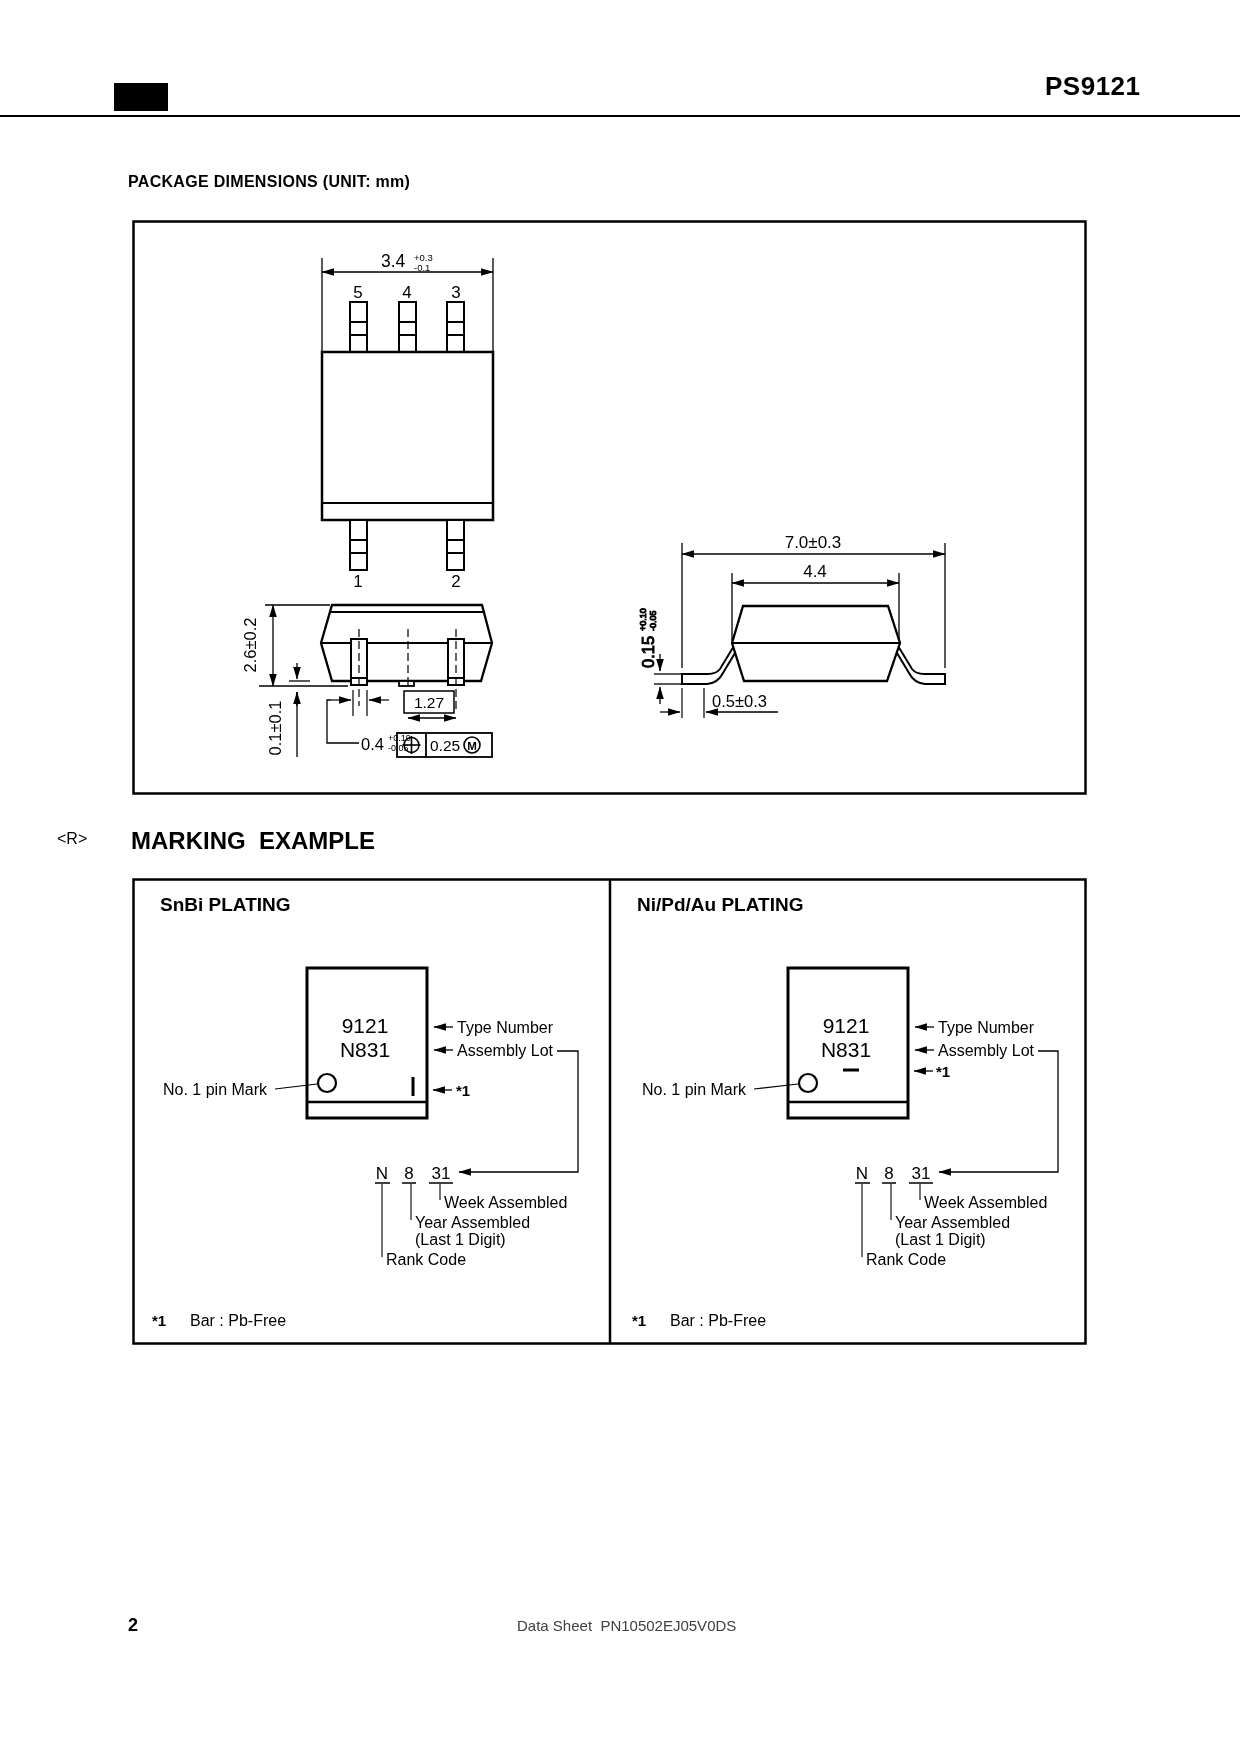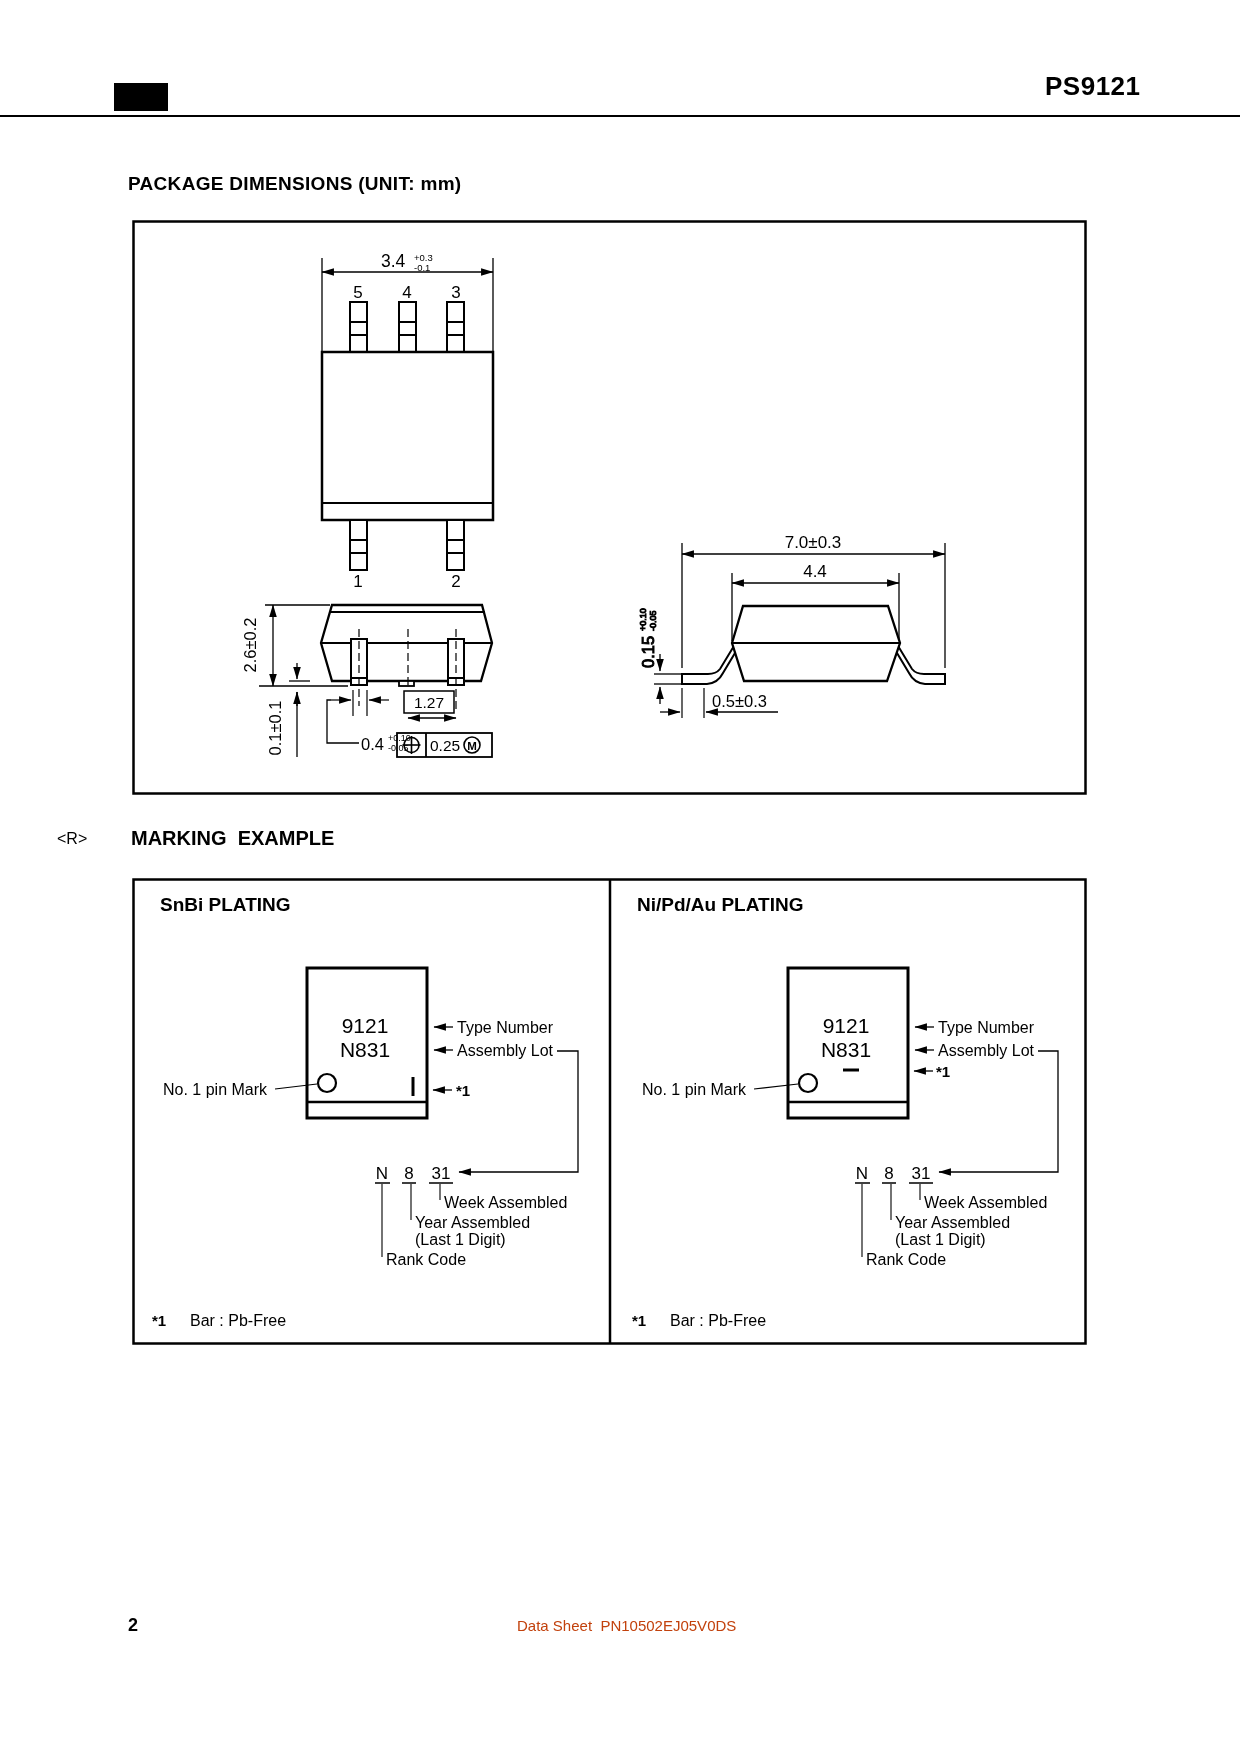--- a/index.html
+++ b/index.html
@@ -2,25 +2,25 @@
 <html><head>
 <meta charset="utf-8">
 <style>
   html,body{margin:0;padding:0;background:#fff;}
   #page{position:relative;width:1240px;height:1754px;background:#fff;
         font-family:"Liberation Sans",sans-serif;color:#000;overflow:hidden;}
   .abs{position:absolute;}
   .company{font-family:"Liberation Serif",serif;font-weight:bold;font-size:26px;letter-spacing:0px;}
   .partnum{font-weight:bold;font-size:26px;letter-spacing:0.5px;}
   .rule{background:#000;}
-  .h1{font-weight:bold;font-size:19px;letter-spacing:0.3px;}
-  .h2{font-weight:bold;font-size:20px;white-space:pre;}
+  .h1{font-weight:bold;font-size:16px;letter-spacing:0.3px;}
+  .h2{font-weight:bold;font-size:24px;white-space:pre;}
   .rev{font-size:16px;}
   .pgnum{font-weight:bold;font-size:18px;}
-  .docnum{font-size:15px;white-space:pre;color:#c2410c;}
+  .docnum{font-size:15px;white-space:pre;color:#404040;}
   svg text{fill:#000;font-family:"Liberation Sans",sans-serif;}
   svg line,svg path,svg rect,svg circle,svg polygon{vector-effect:none;}
 </style>
 </head>
 <body>
 
 <div id="page">
 
   <svg class="abs" style="left:114px;top:83px;" width="54" height="28" viewBox="0 0 54 28">
     <rect x="0" y="0" width="54" height="28" fill="#000"></rect>

